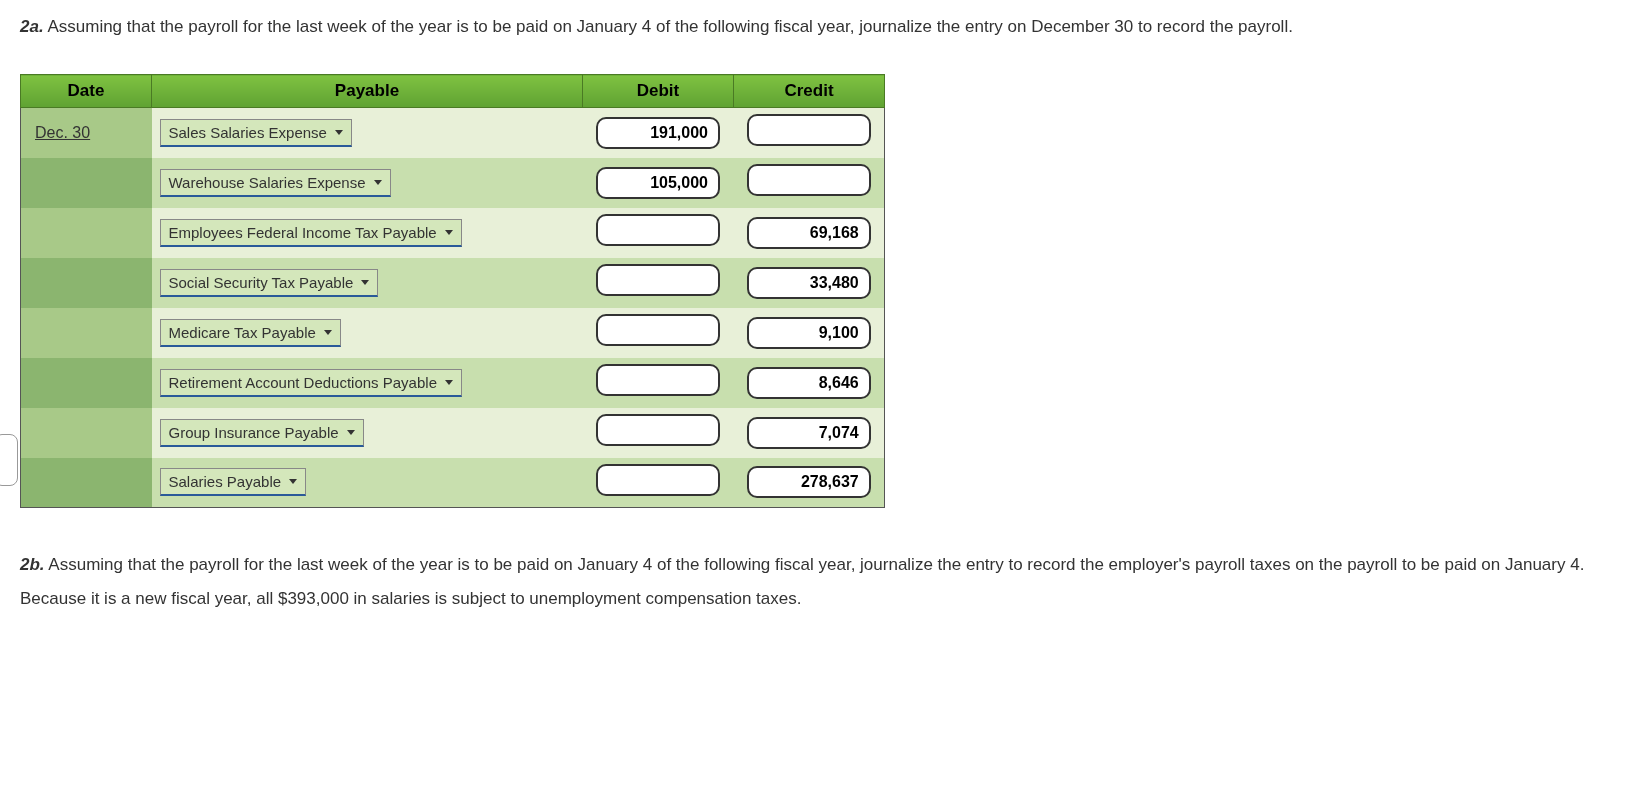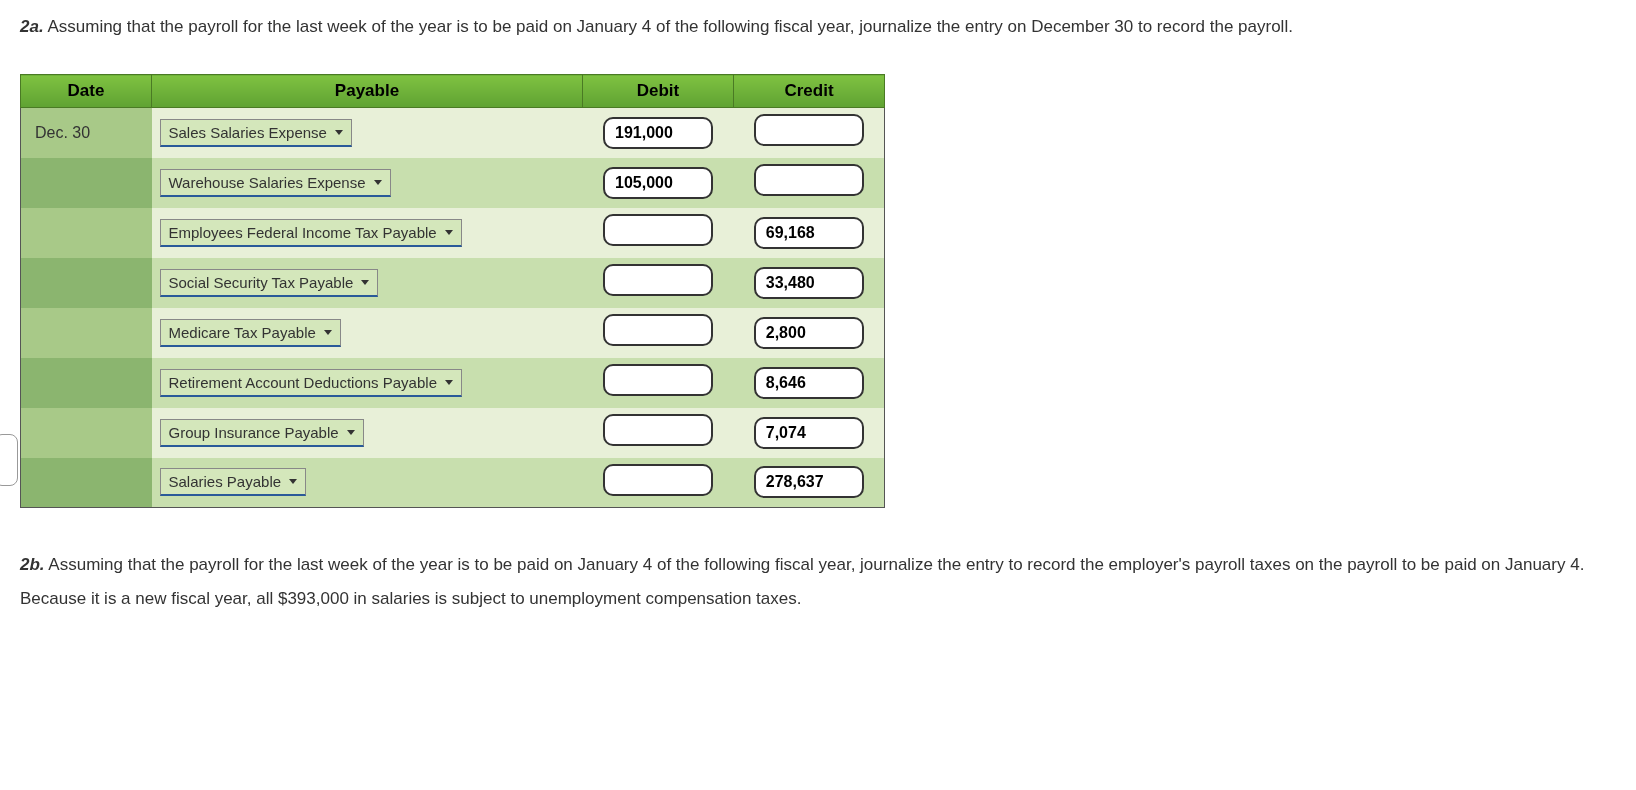--- a/index.html
+++ b/index.html
@@ -40,20 +40,21 @@
     }
     .journal-table tbody tr:nth-child(odd) td {
       background: #e8f0d8;
     }
     .journal-table tbody tr:nth-child(even) td {
       background: #c8dfae;
     }
     .journal-table td {
       padding: 0 8px;
       vertical-align: middle;
+      text-decoration: underline;
     }
     .journal-table td.date-cell {
       background: #a8c988 !important;
       text-align: left;
       padding-left: 14px;
       font-size: 16px;
     }
     .journal-table tbody tr:nth-child(odd) td.date-cell-empty {
       background: #a8c988 !important;
     }
@@ -76,26 +77,26 @@
     .account-select .caret {
       margin-left: 8px;
       width: 0;
       height: 0;
       border-left: 4px solid transparent;
       border-right: 4px solid transparent;
       border-top: 5px solid #333;
     }
     .amount-field {
       display: inline-block;
-      width: 110px;
+      width: 124px;
       background: #fff;
       border: 2px solid #333;
       border-radius: 10px;
       padding: 5px 10px;
-      text-align: left;
+      text-align: right;
       font-size: 16px;
       font-weight: bold;
       color: #000;
       box-sizing: border-box;
       min-height: 32px;
     }
     .amount-field.empty {
       min-height: 32px;
     }
     .prev-button {
@@ -166,21 +167,21 @@
         <td style="text-align: center;"><span class="amount-field empty"></span></td>
         <td style="text-align: center;"><span class="amount-field">33,480</span></td>
       </tr>
       <tr>
         <td class="date-cell-empty"></td>
         <td><span class="account-select">
             <span>Medicare Tax Payable</span>
             <span class="caret"></span>
           </span></td>
         <td style="text-align: center;"><span class="amount-field empty"></span></td>
-        <td style="text-align: center;"><span class="amount-field">2,800</span></td>
+        <td style="text-align: center;"><span class="amount-field">9,100</span></td>
       </tr>
       <tr>
         <td class="date-cell-empty"></td>
         <td><span class="account-select">
             <span>Retirement Account Deductions Payable</span>
             <span class="caret"></span>
           </span></td>
         <td style="text-align: center;"><span class="amount-field empty"></span></td>
         <td style="text-align: center;"><span class="amount-field">8,646</span></td>
       </tr>

